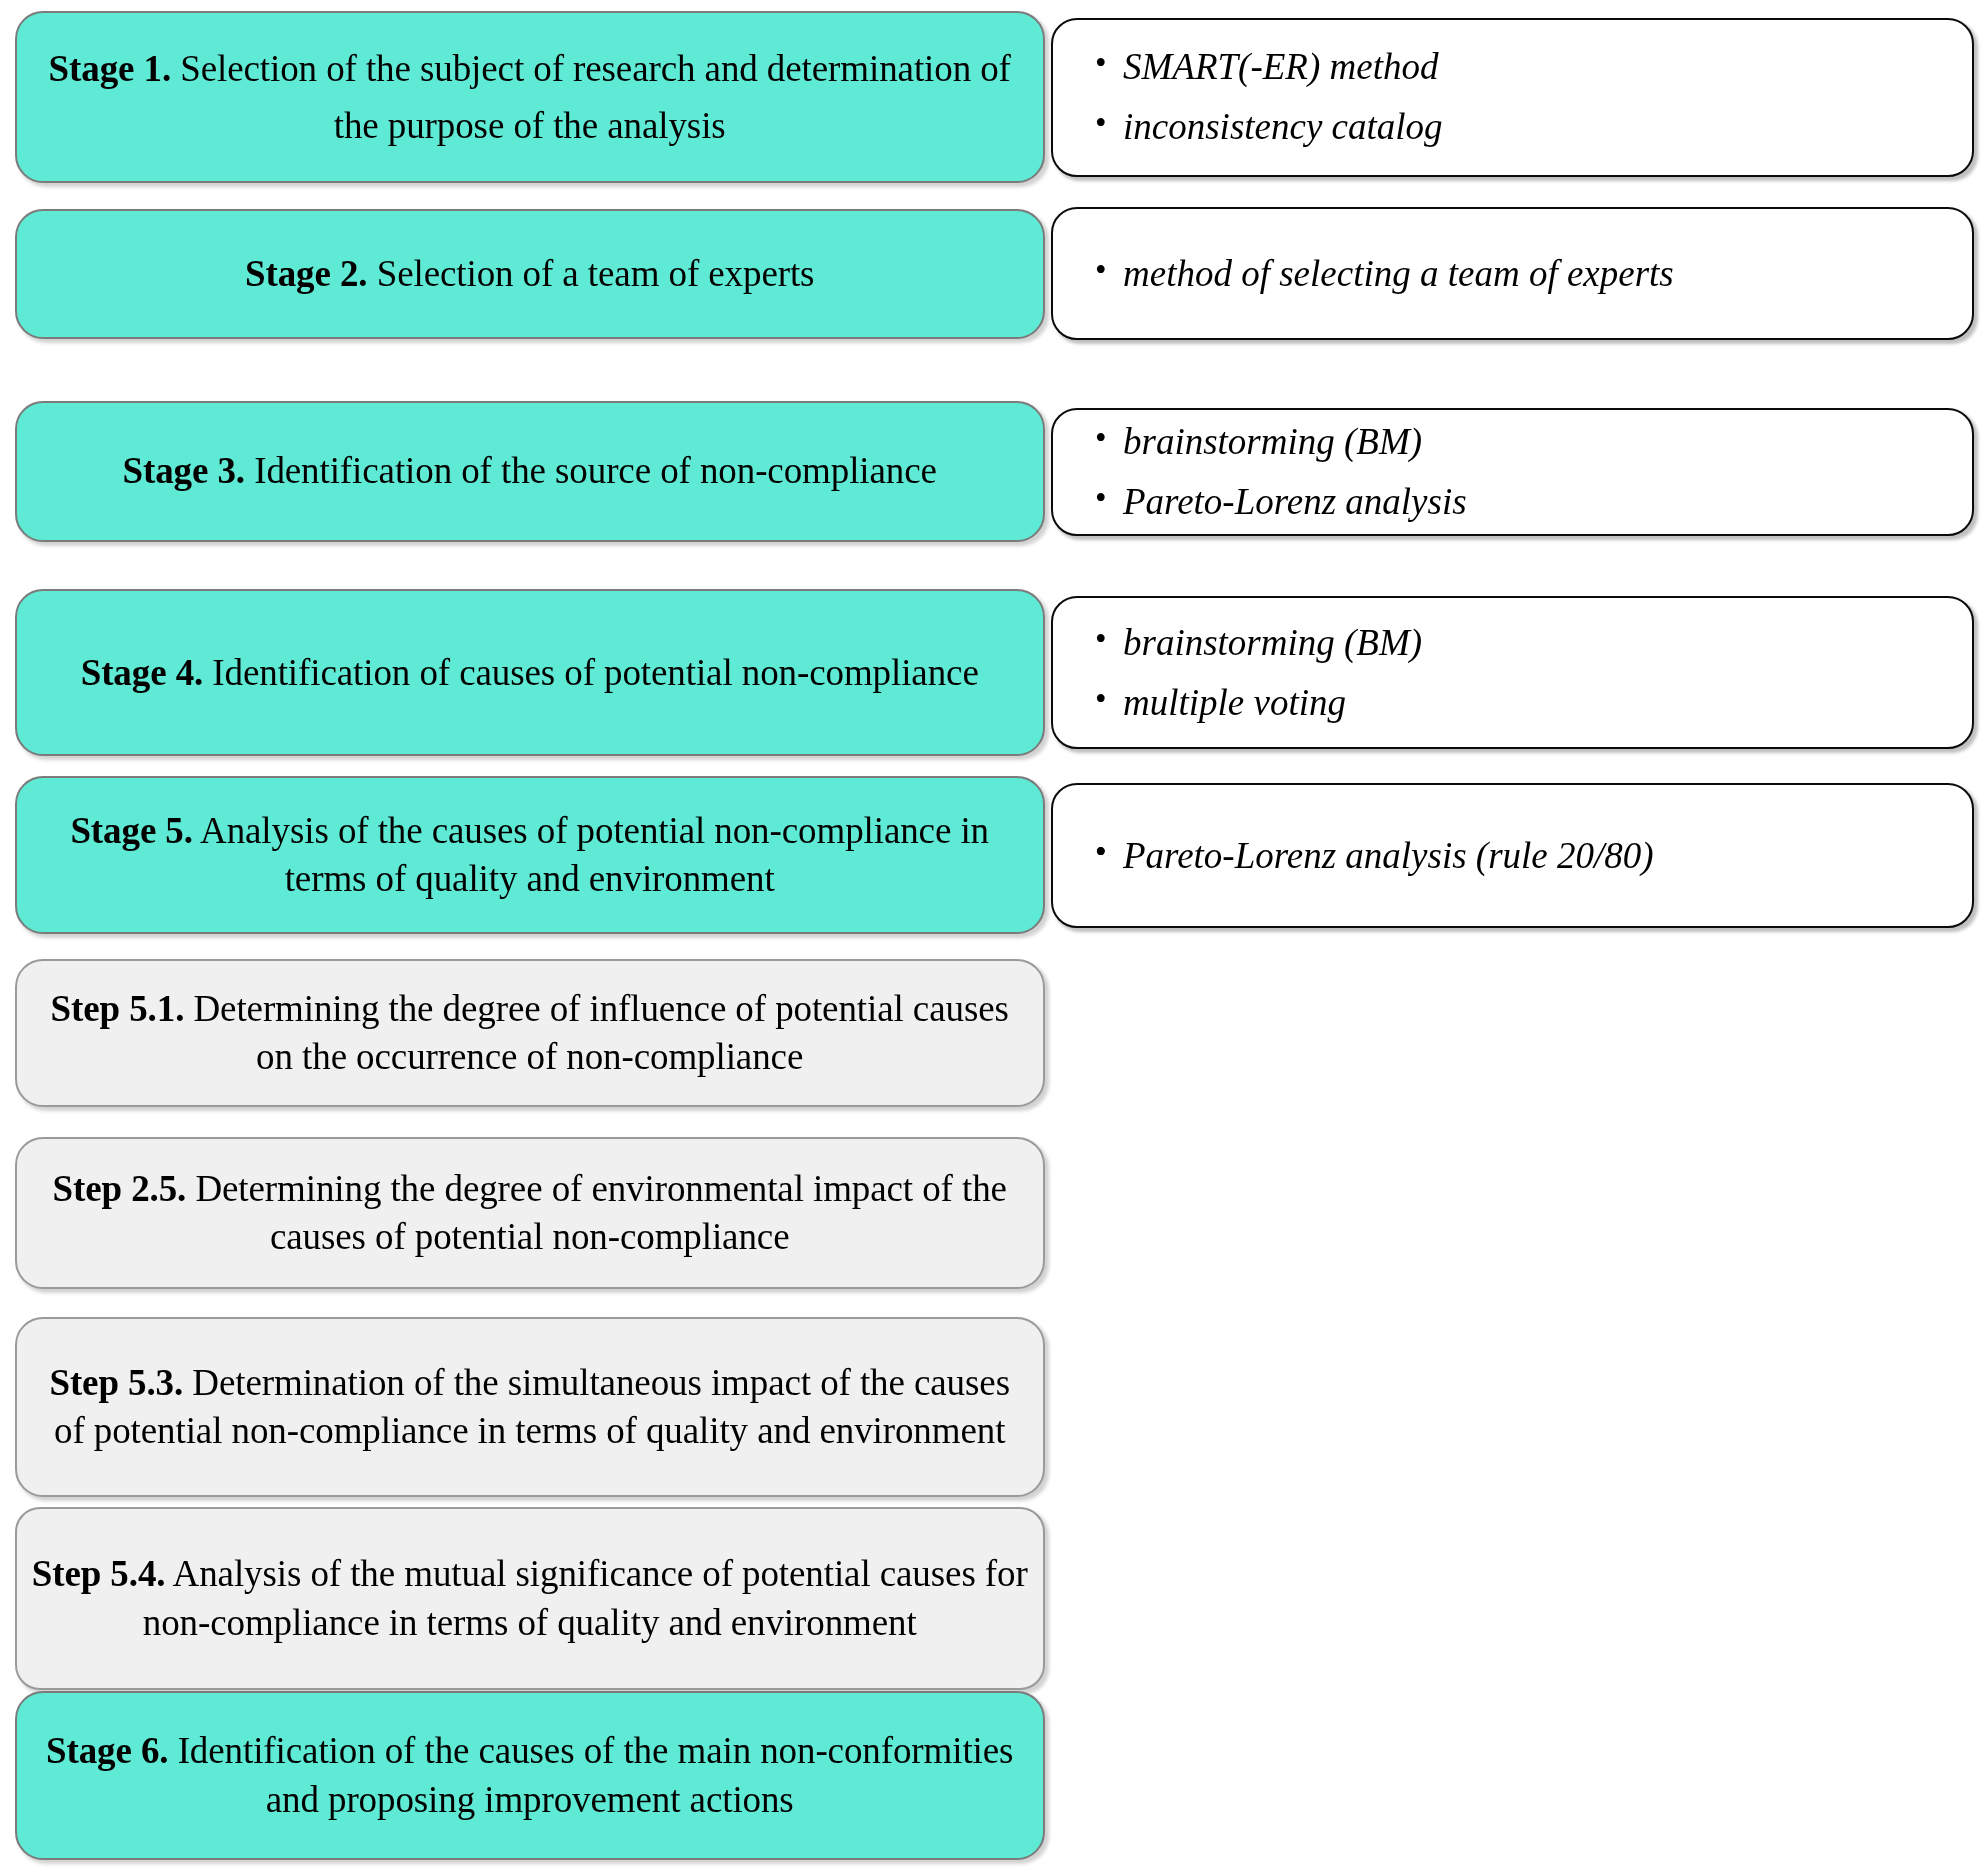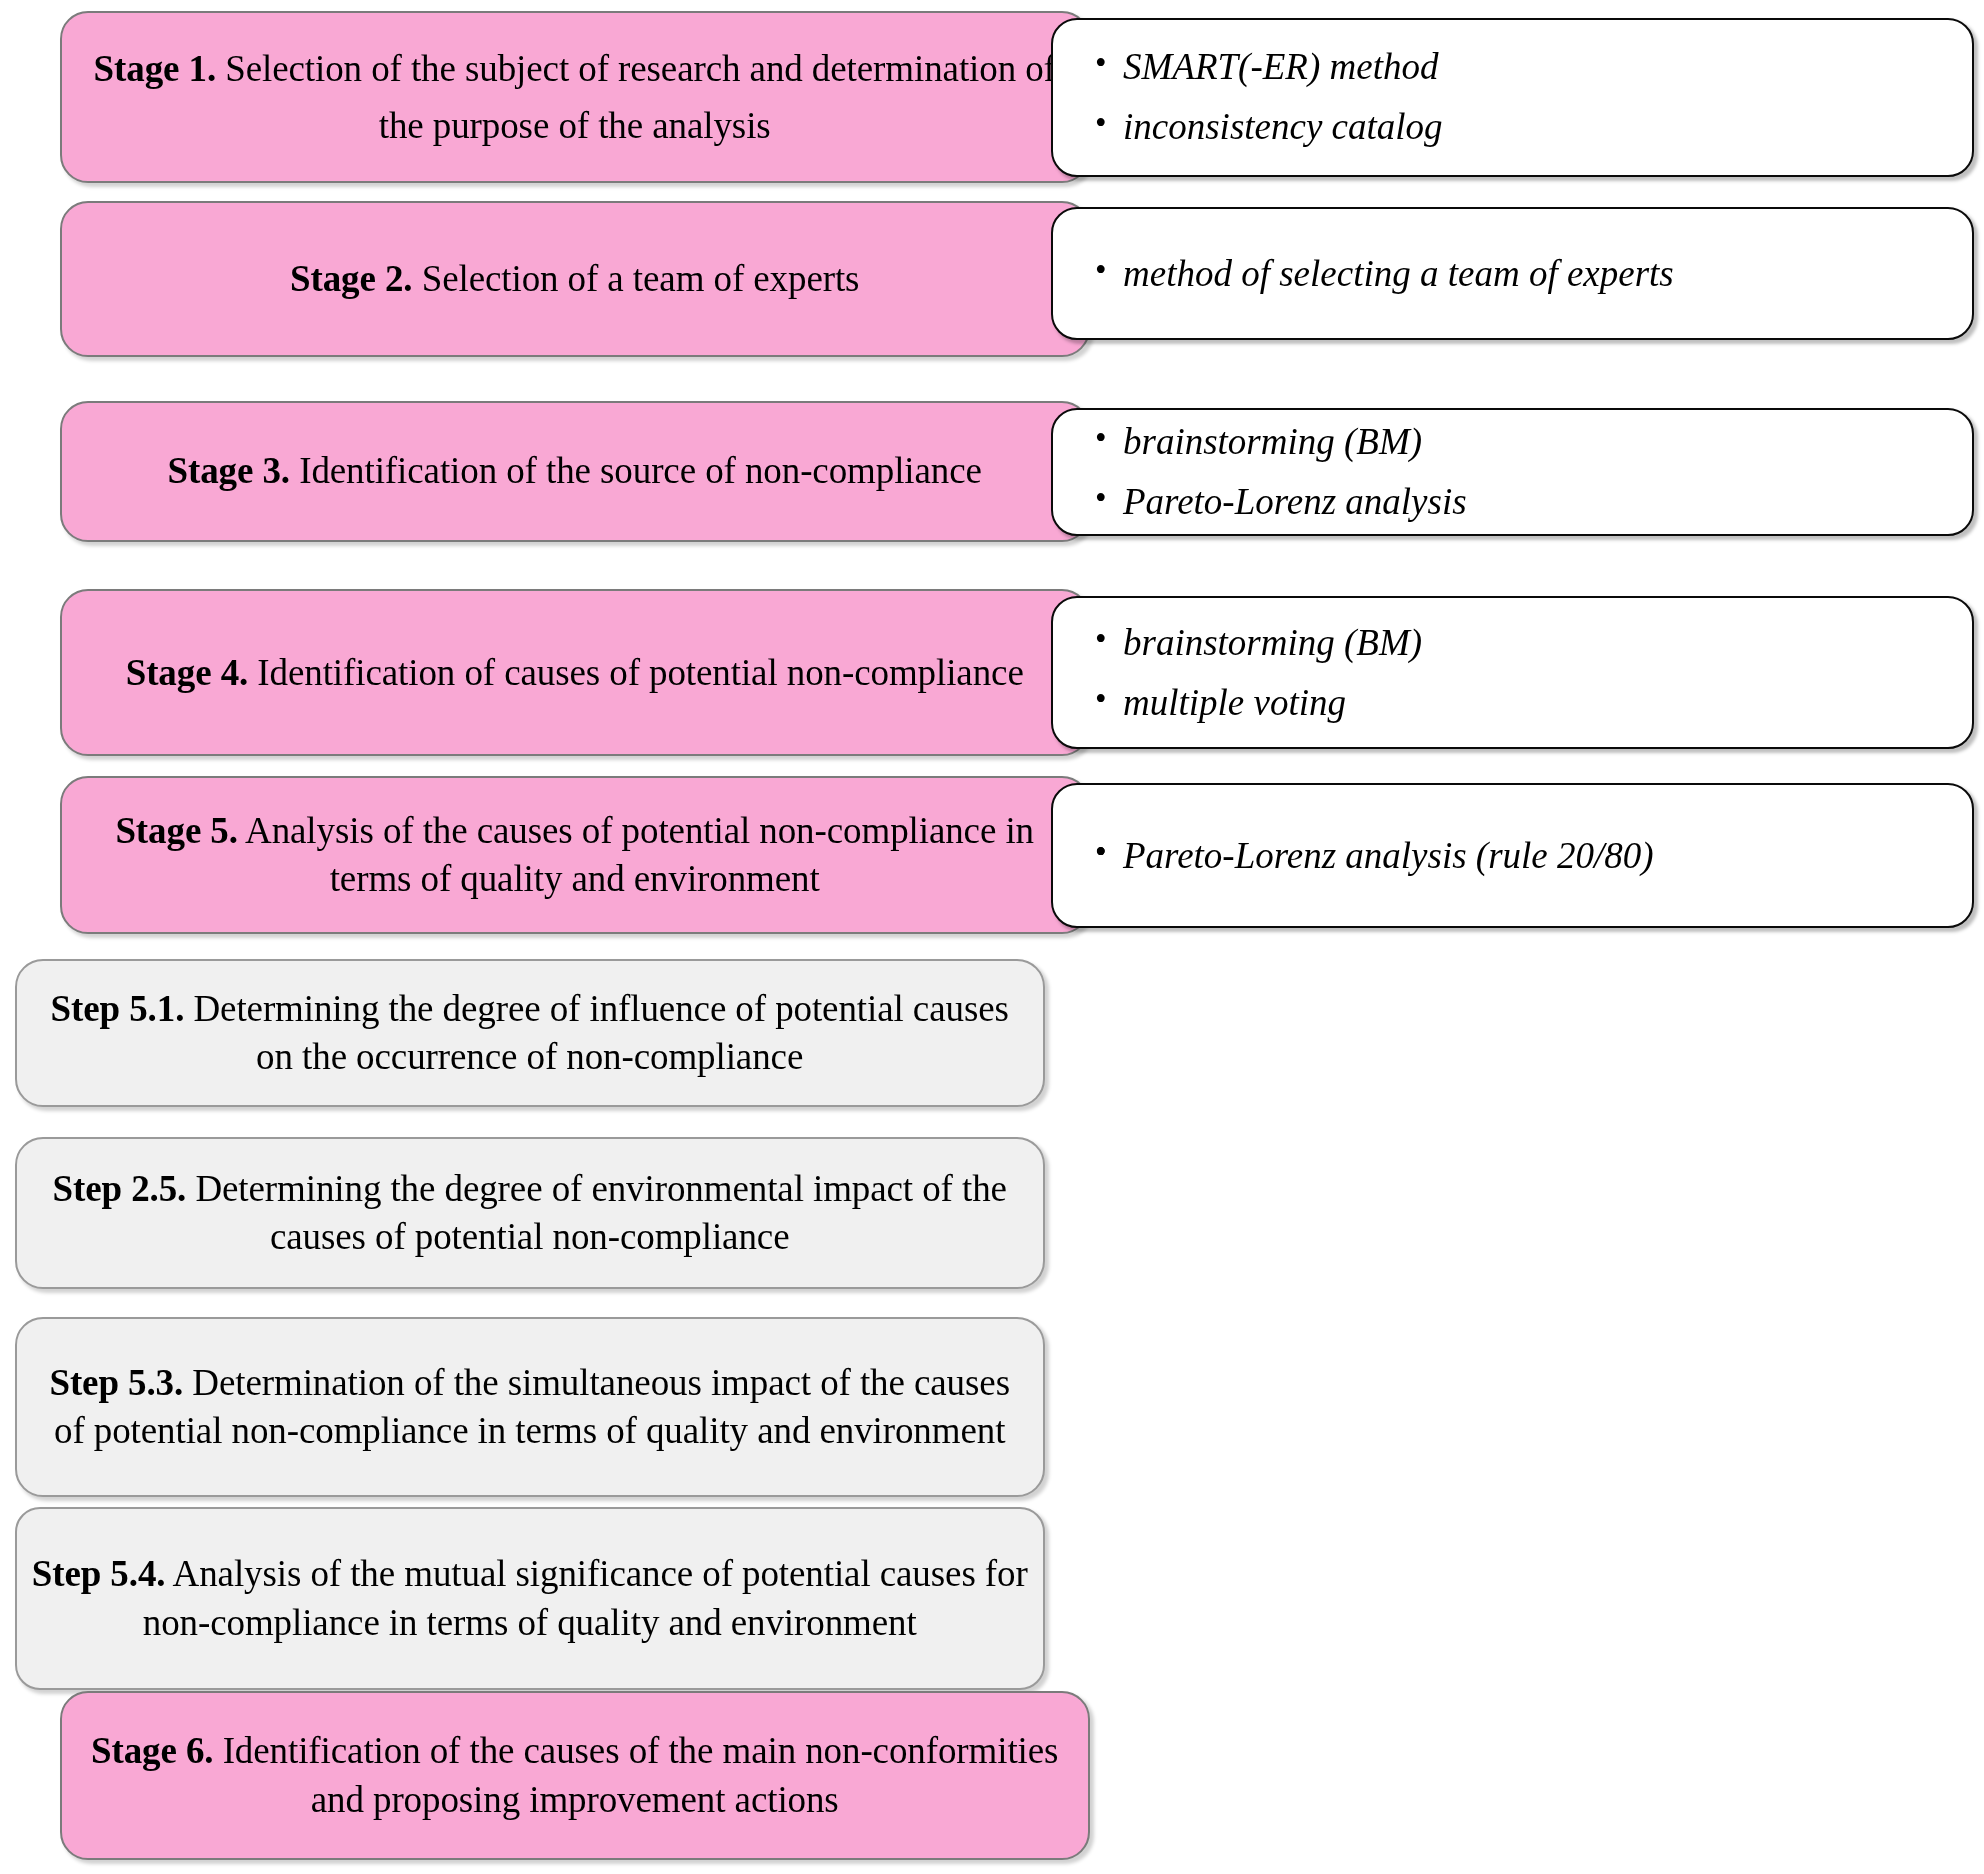--- a/index.html
+++ b/index.html
@@ -24,23 +24,22 @@
     border-radius: 28px;
     border: 2.2px solid #7b7b7b;
     box-shadow: 3.8px 3.8px 3.8px rgba(0,0,0,0.18);
     display: flex;
     align-items: center;
     justify-content: center;
     overflow: hidden;
   }
 
   .box.stage {
-    background: #f9a8d4;
+    background: #5eead4;
     border-color: #7b7b7b;
-    margin-left: 45px;
   }
 
   .box.step {
     background: #f0f0f0;
     border-color: #9a9a9a;
   }
 
   .box.tools {
     background: #ffffff;
     border: 2.7px solid #0a0a0a;
@@ -94,21 +93,21 @@
 <div id="diagram">
     <div class="box stage stage-1" style="left: 14.7px; top: 11px; width: 1030px; height: 172px;">
       <div class="box-text"><span class="lead">Stage 1.</span><span class="body"> Selection of the subject of research and determination of the purpose of the analysis</span></div>
     </div>
     <div class="box tools" style="left: 1051px; top: 17.5px; width: 923px; height: 159px;">
       <ul class="tool-list">
         <li><span class="bullet">•</span><span>SMART(-ER) method</span></li>
         <li><span class="bullet">•</span><span>inconsistency catalog</span></li>
       </ul>
     </div>
-    <div class="box stage stage-2" style="left: 14.7px; top: 201px; width: 1030px; height: 156px;">
+    <div class="box stage stage-2" style="left: 14.7px; top: 209px; width: 1030px; height: 130px;">
       <div class="box-text"><span class="lead">Stage 2.</span><span class="body"> Selection of a team of experts</span></div>
     </div>
     <div class="box tools" style="left: 1051px; top: 207px; width: 923px; height: 133px;">
       <ul class="tool-list">
         <li><span class="bullet">•</span><span>method of selecting a team of experts</span></li>
       </ul>
     </div>
     <div class="box stage stage-3" style="left: 14.7px; top: 401px; width: 1030px; height: 141px;">
       <div class="box-text"><span class="lead">Stage 3.</span><span class="body"> Identification of the source of non-compliance</span></div>
     </div>

